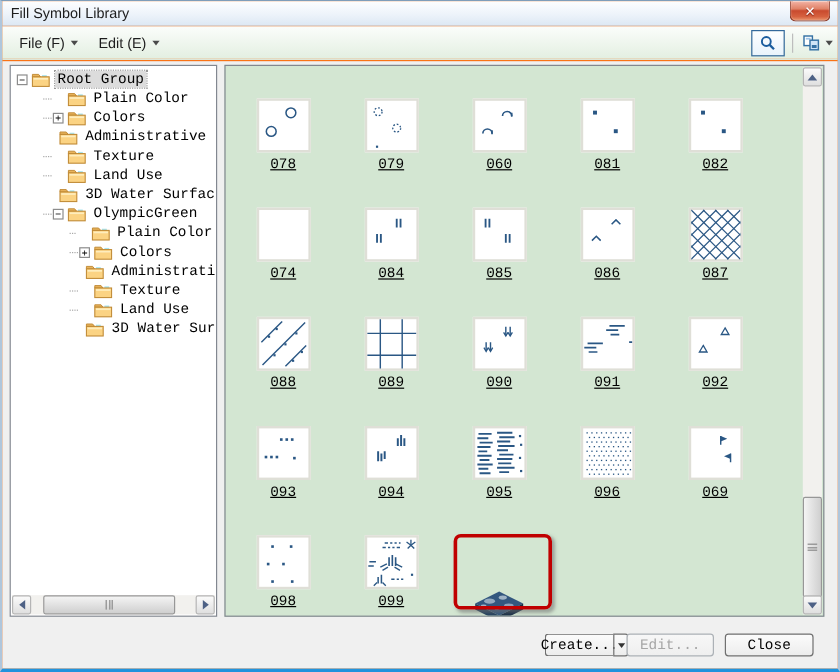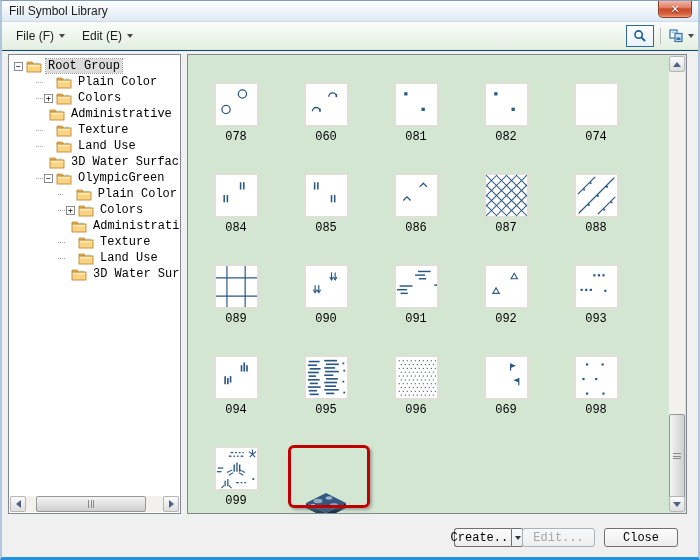--- a/index.html
+++ b/index.html
@@ -1,21 +1,21 @@
 <!DOCTYPE html>
 <html><head>
 <meta charset="utf-8">
 <style>
   * { box-sizing: border-box; margin: 0; padding: 0; }
   html,body { width:700px; height:560px; }
   body { font-family:"Liberation Sans", sans-serif; background:#fff; overflow:hidden; }
 
   .window { position:absolute; inset:0; width:700px; height:560px;
     border:2px solid #AFC6DC; border-top:1px solid #7F9DB9; border-bottom:3px solid #2293DD;
-    background:#0c4a6e; }
+    background:#f97316; }
 
   
   .titlebar { position:relative; height:21px;
     background:linear-gradient(#FDFEFF, #EDF3FA 55%, #DDE8F4);
     border-bottom:1px solid #CFDCEA; }
   .titlebar .title { position:absolute; left:7px; top:3px; font-size:12px; color:#1d1d1d; }
   .close-btn { position:absolute; right:6px; top:0; width:34px; height:17px;
     background:linear-gradient(#F3B2A4, #E08267 40%, #C94A2E 50%, #D6613F 80%, #E9936B);
     border:1px solid #8E3category; border:1px solid #8E3C2A; border-top:none; border-radius:0 0 5px 5px;
     display:flex; align-items:center; justify-content:center; cursor:pointer;
@@ -74,21 +74,21 @@
   .tri { width:0; height:0; display:inline-block; }
   .tri-left  { border-top:4px solid transparent; border-bottom:4px solid transparent; border-right:5px solid #4D6185; }
   .tri-right { border-top:4px solid transparent; border-bottom:4px solid transparent; border-left:5px solid #4D6185; }
   .tri-up    { border-left:4px solid transparent; border-right:4px solid transparent; border-bottom:5px solid #4D6185; }
   .tri-down  { border-left:4px solid transparent; border-right:4px solid transparent; border-top:5px solid #4D6185; }
 
   
   .symbol-panel { position:absolute; left:185px; top:3px; width:500px; height:460px;
     background:#D3E6D2; border:1px solid #828790; overflow:hidden; }
   .symbol-grid { position:absolute; left:3px; top:20px; width:452px;
-    display:grid; grid-template-columns:repeat(5,90px); grid-auto-rows:91px; }
+    display:grid; grid-template-columns:repeat(5,90px); grid-auto-rows:91px;text-decoration:underline; }
   .cell { position:relative; display:flex; flex-direction:column; align-items:center; padding-top:7px; }
   .tile { width:45px; height:45px; background:#fff; border:2px solid #DFDFD7; cursor:pointer;
     display:flex; align-items:center; justify-content:center; }
   .tile3d { width:45px; height:47px; display:flex; align-items:center; justify-content:center; cursor:pointer;margin-top:44px; }
   .slabel { margin-top:3px; font-family:"Liberation Mono","DejaVu Sans Mono",monospace;
     font-size:12px; color:#000; }
   .hl-ring { position:absolute; left:7px; top:6px; width:82px; height:63px;
     border:3px solid #C00000; border-radius:6px; pointer-events:none;
     box-shadow:2px 2px 3px rgba(110,110,110,.55); }
 
@@ -329,20 +329,30 @@
     <div class="symbol-panel">
       <div class="symbol-grid" id="symbol-grid">
           <div class="cell">
             <div class="tile">
       <svg width="45" height="45" viewBox="0 0 45 45">
                 <circle cx="29" cy="11" r="4.5" fill="none" stroke="#2A5784" stroke-width="1.4"></circle>
                 <circle cx="11" cy="28" r="4.5" fill="none" stroke="#2A5784" stroke-width="1.4"></circle>
               </svg>
     </div>
             <div class="slabel">078</div>
+          </div>
+          <div class="cell">
+            <div class="tile">
+      <svg width="45" height="45" viewBox="0 0 45 45">
+                <circle cx="10" cy="10" r="3.6" fill="none" stroke="#2A5784" stroke-width="1.2" stroke-dasharray="1.6 1.7"></circle>
+                <circle cx="27" cy="25" r="3.6" fill="none" stroke="#2A5784" stroke-width="1.2" stroke-dasharray="1.6 1.7"></circle>
+                <rect x="8" y="41" width="2" height="2" fill="#2A5784"></rect>
+              </svg>
+    </div>
+            <div class="slabel">079</div>
           </div>
           <div class="cell">
             <div class="tile">
       <svg width="45" height="45" viewBox="0 0 45 45">
                 <path d="M25 14a4.2 4.2 0 0 1 8.4 0" fill="none" stroke="#2A5784" stroke-width="1.5"></path>
                 <line x1="33.4" y1="11" x2="33.4" y2="14.5" stroke="#2A5784" stroke-width="1.5"></line>
                 <path d="M7 30a4.2 4.2 0 0 1 8.4 0" fill="none" stroke="#2A5784" stroke-width="1.5"></path>
                 <line x1="15.4" y1="27" x2="15.4" y2="30.5" stroke="#2A5784" stroke-width="1.5"></line>
               </svg>
     </div>

